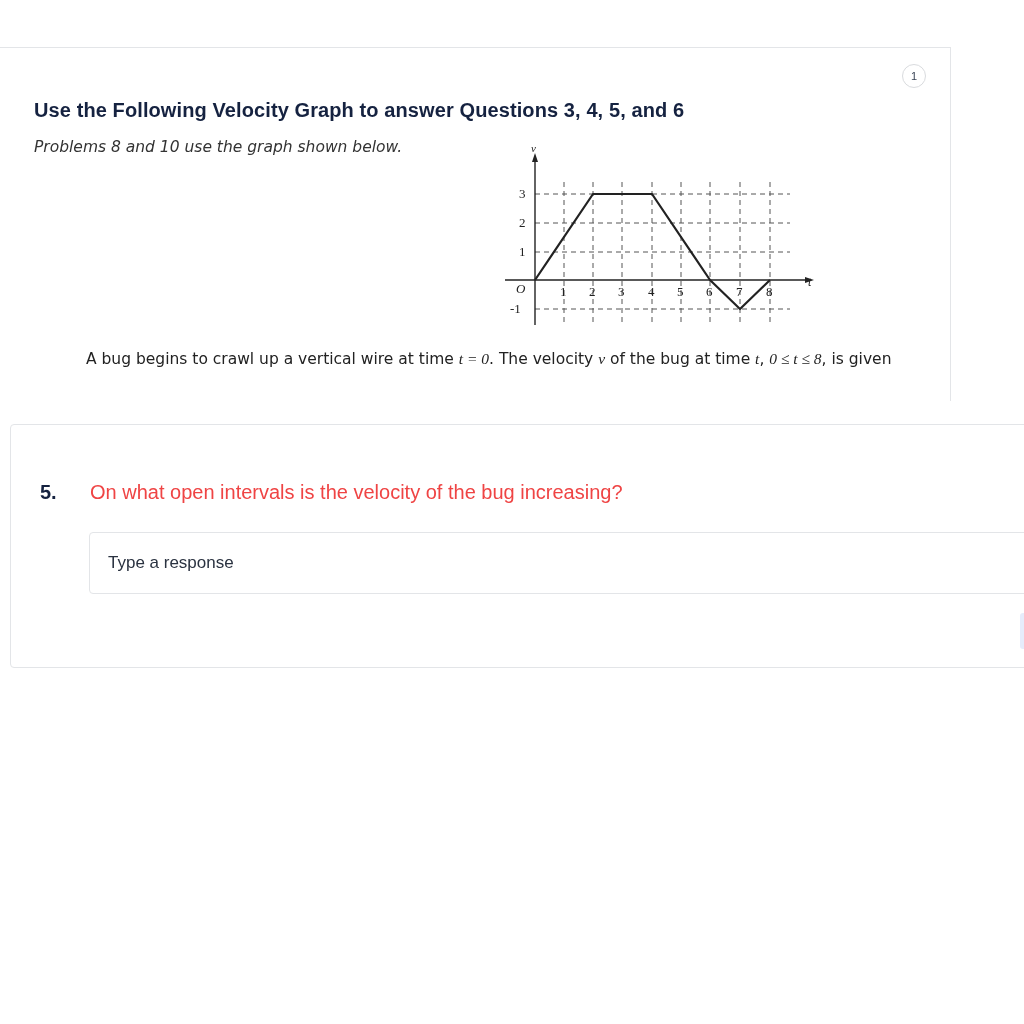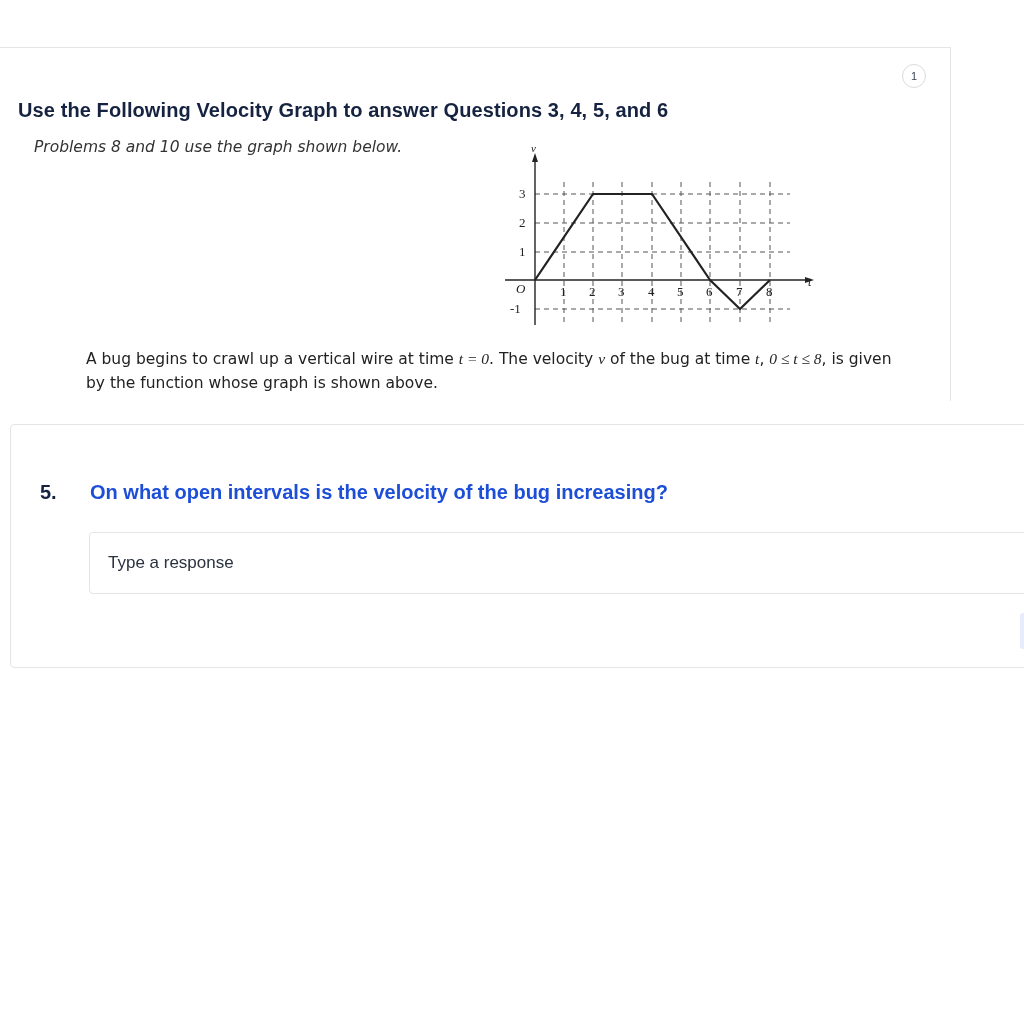--- a/index.html
+++ b/index.html
@@ -6,37 +6,37 @@
   body { width:1024px; height:1024px; position:relative; overflow:hidden;
          font-family:"Liberation Sans", sans-serif; color:#1f2d45; }
 
   .card-top { position:absolute; left:-2px; top:47px; width:953px; height:354px;
               border-top:1px solid #e3e5e8; border-right:1px solid #e3e5e8;
               box-sizing:border-box; background:#fff; }
   .q-badge { position:absolute; left:902px; top:64px; width:24px; height:24px;
              border:1px solid #d9dbde; border-radius:50%; box-sizing:border-box;
              font-size:11px; color:#3a4556; display:flex; align-items:center;
              justify-content:center; background:#fff; }
-  .stem-title { position:absolute; left:18px; top:99px; font-size:20px;
+  .stem-title { position:absolute; left:34px; top:99px; font-size:20px;
                 font-weight:600; color:#152240; letter-spacing:0.1px; white-space:nowrap; }
   .problems-note { position:absolute; left:34px; top:138px; font-size:17px;
                    font-style:italic; color:#333; white-space:nowrap;
                    font-family:"DejaVu Sans", sans-serif; font-size:15.5px; }
   .graph { position:absolute; left:500px; top:135px; }
   .graph text { font-family:"Liberation Serif", serif; fill:#222; }
   .bug-text { position:absolute; left:38px; top:347px; width:880px;
               font-family:"DejaVu Sans", sans-serif; font-size:15.5px;
               line-height:24px; color:#222;margin-left:48px; }
   .bug-text i { font-family:"Liberation Serif", serif; }
 
   .card-q { position:absolute; left:10px; top:424px; width:1030px; height:244px;
             border:1px solid #e3e5e8; border-radius:4px; box-sizing:border-box; background:#fff; }
   .q-num { position:absolute; left:40px; top:481px; font-size:20px; font-weight:600; color:#152240; }
-  .q-text { position:absolute; left:90px; top:481px; font-size:20px; font-weight:700;
-            color:#1d4ed8; white-space:nowrap; }
+  .q-text { position:absolute; left:90px; top:481px; font-size:20px; font-weight:400;
+            color:#ef4444; white-space:nowrap; }
   .response { position:absolute; left:89px; top:532px; width:950px; height:62px;
               border:1px solid #e3e5e8; border-radius:4px; box-sizing:border-box;
               background:#fff; font-family:"Liberation Sans", sans-serif;
               font-size:17px; color:#2a3240; padding:0 0 0 18px; outline:none; }
   .response::placeholder { color:#2a3240; opacity:1; }
   .side-tab { position:absolute; left:1020px; top:613px; width:6px; height:36px;
               background:#e6ecfb; border-radius:3px 0 0 3px; }
 </style>
 </head>
 <body>
@@ -83,20 +83,19 @@
     <text x="648" y="296">4</text>
     <text x="677" y="296">5</text>
     <text x="706" y="296">6</text>
     <text x="736" y="296">7</text>
     <text x="766" y="296">8</text>
   </g>
 </svg>
 
 <div class="bug-text">
   <span>A bug begins to crawl up a vertical wire at time </span><i>t = 0</i><span>. The velocity </span><i>v</i><span> of the bug at time </span><i>t</i><span>, </span><i>0 ≤ t ≤ 8</i><span>, is given</span><br>
-  <span>by the function whose graph is shown above.</span>
 </div>
 
 <div class="card-q"></div>
 <div class="q-num">5.</div>
 <div class="q-text">On what open intervals is the velocity of the bug increasing?</div>
 <input class="response" type="text" placeholder="Type a response" style="">
 <div class="side-tab"></div>
 
 </body></html>

